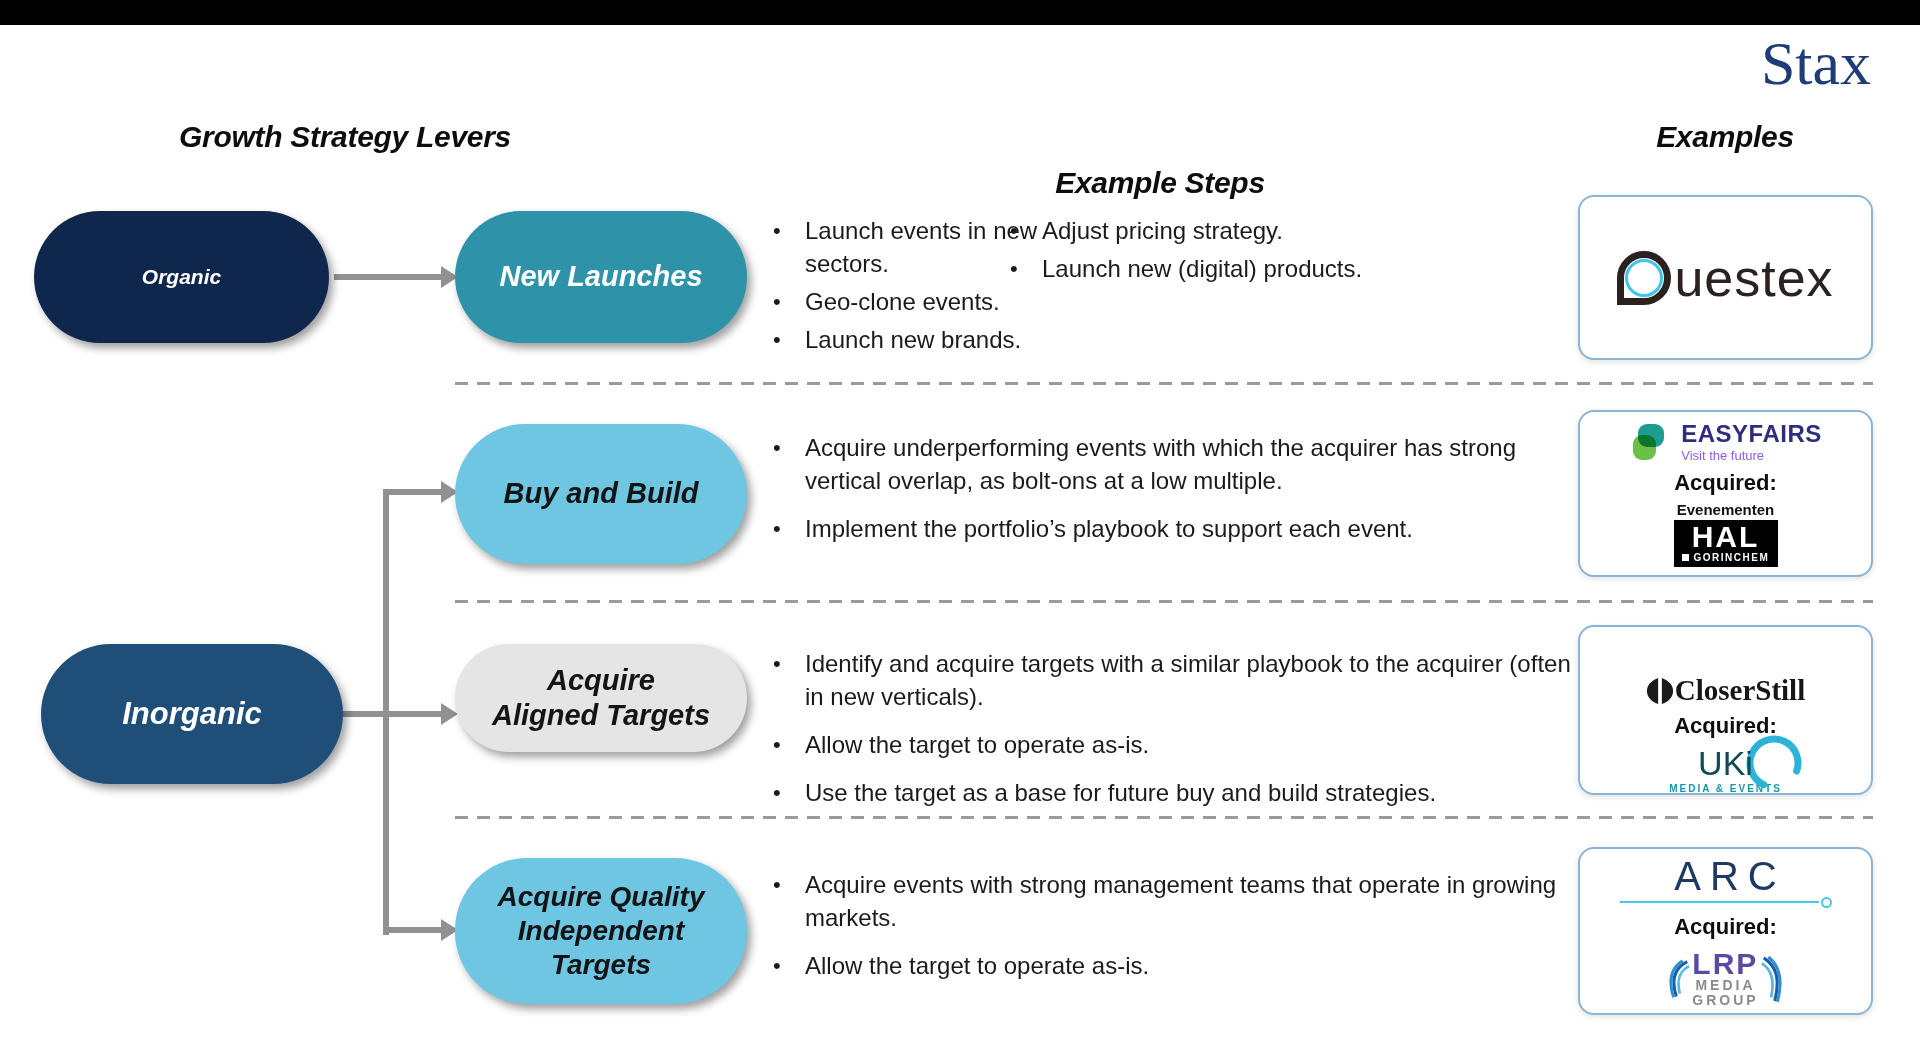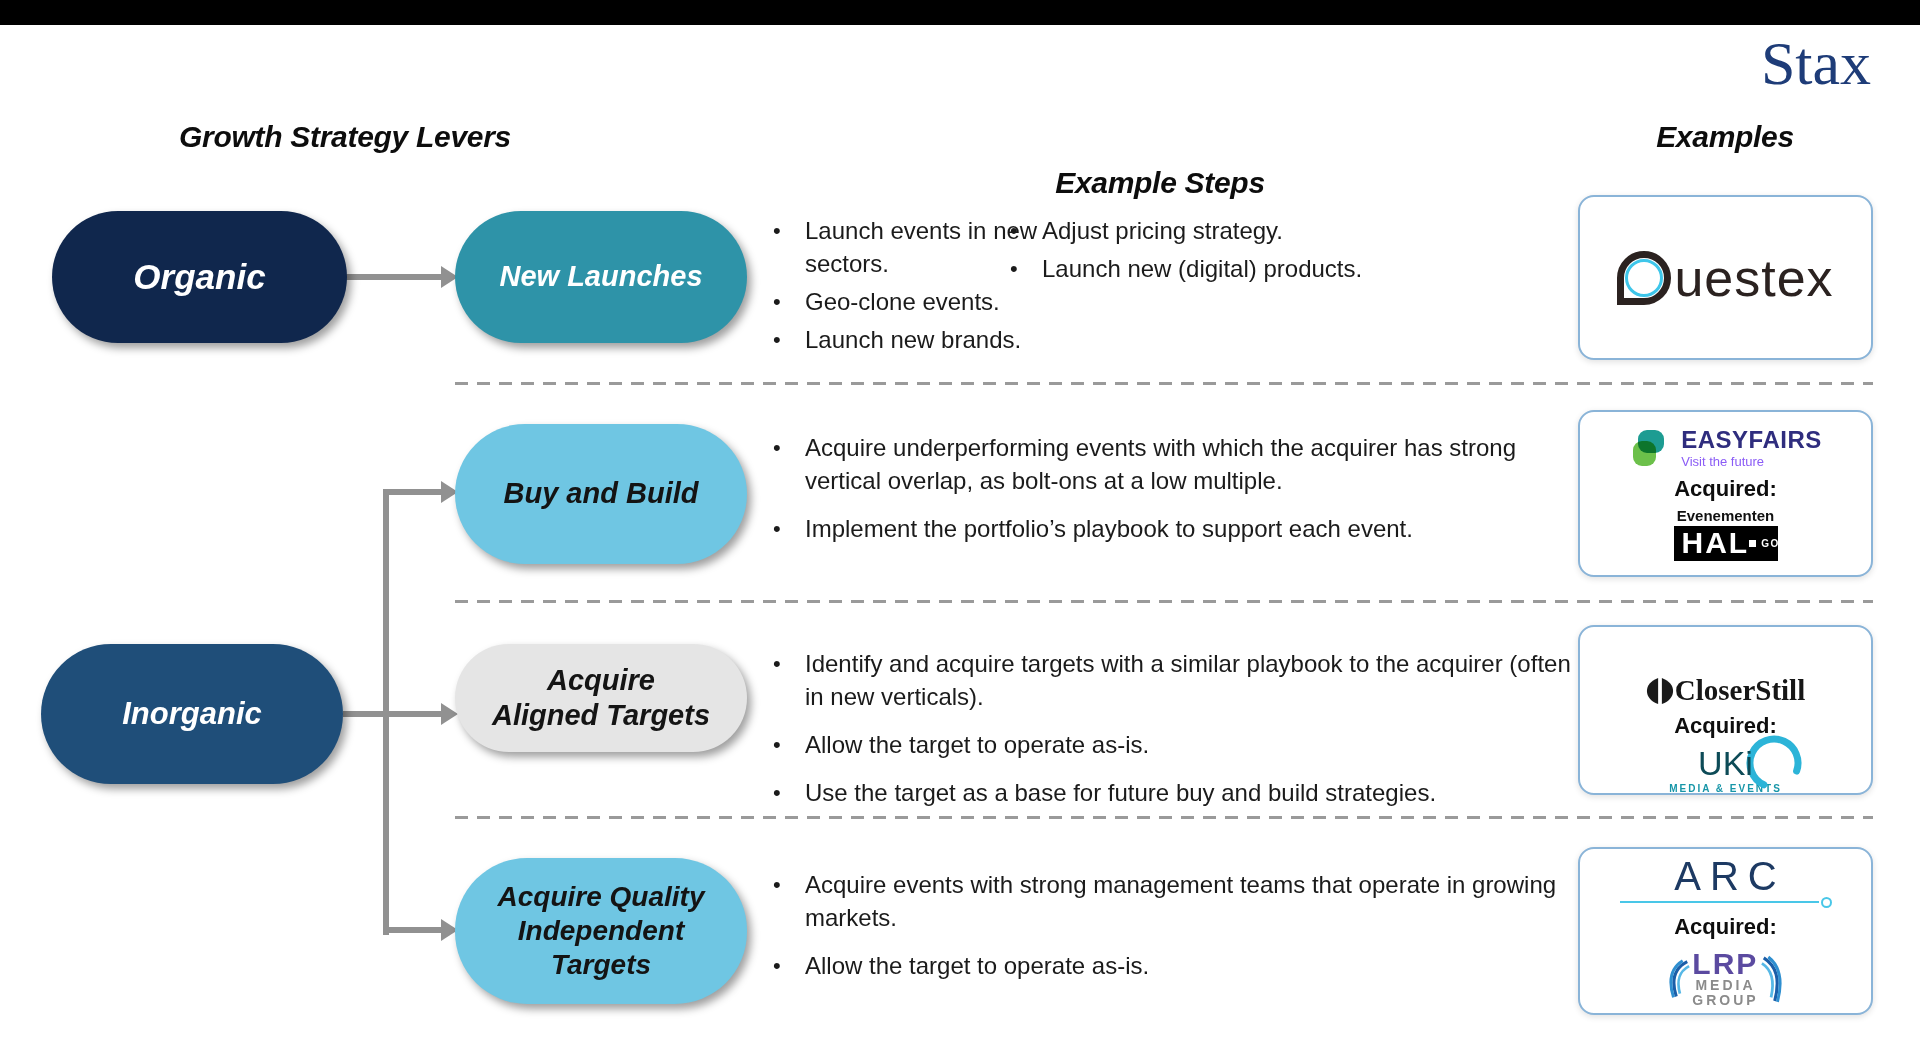--- a/index.html
+++ b/index.html
@@ -37,21 +37,21 @@
 
   
   .dash{position:absolute;left:455px;width:1418px;height:3px;
         background:repeating-linear-gradient(90deg,#9a9a9a 0 13px,transparent 13px 22px);}
   .dash1{top:382px;} .dash2{top:600px;} .dash3{top:816px;}
 
   
   .pill{position:absolute;display:flex;align-items:center;justify-content:center;text-align:center;
         font-weight:700;font-style:italic;border-radius:72px;font-size:29px;line-height:1.22;
         white-space:pre-line;box-shadow:4px 5px 8px rgba(0,0,0,.38);}
-  .p-organic{left:52px;top:211px;width:295px;height:132px;background:#10274d;color:#fff;font-size:35px;text-align:center;}
+  .p-organic{left:34px;top:211px;width:295px;height:132px;background:#10274d;color:#fff;font-size:21px;text-align:center;}
   .p-inorganic{left:41px;top:644px;width:302px;height:140px;background:#1f4e79;color:#fff;font-size:31px;}
   .p-new{left:455px;top:211px;width:292px;height:132px;background:#2e93a8;color:#fff;}
   .p-buy{left:455px;top:424px;width:292px;height:140px;background:#6fc6e3;color:#141414;}
   .p-aligned{left:455px;top:644px;width:292px;height:108px;background:#e5e5e5;color:#141414;}
   .p-quality{left:455px;top:858px;width:292px;height:146px;background:#6fc6e3;color:#141414;font-size:28px;}
 
   
   .blist{position:absolute;font-size:24px;line-height:33px;color:#1b1b1b;}
   .bl-r1a{left:773px;top:214px;width:340px;}
   .bl-r1b{left:1010px;top:214px;width:440px;}
@@ -77,21 +77,21 @@
   .qx-ring{position:absolute;inset:1px;border:3px solid #3ec6ea;border-radius:50%;}
   .qx-rest{font-size:52px;line-height:54px;color:#2b2220;font-weight:300;letter-spacing:1px;}
 
   
   .ef-row{display:flex;align-items:center;gap:8px;}
   .ef-name{font-size:24px;font-weight:800;color:#2f2d7e;letter-spacing:.5px;line-height:24px;}
   .ef-tag{font-size:13px;color:#8b5cf6;margin-top:2px;}
   .hal{display:flex;flex-direction:column;align-items:center;}
   .hal-top{font-size:15px;font-weight:700;color:#111;margin-bottom:2px;}
   .hal-box{background:#000;color:#fff;padding:2px 8px 4px;width:104px;box-sizing:border-box;
-           display:flex;flex-direction:row;align-items:center;}
+           display:flex;flex-direction:column;align-items:center;}
   .hal-main{font-size:30px;font-weight:800;letter-spacing:2px;line-height:29px;}
   .hal-strip{display:flex;align-items:center;gap:5px;width:100%;margin-top:1px;}
   .hal-sq{width:7px;height:7px;background:#fff;}
   .hal-bottom{font-size:10px;letter-spacing:1.5px;font-weight:700;}
 
   
   .cs-row{display:flex;align-items:flex-end;gap:1px;margin-top:48px;}
   .cs-name{font-family:"Liberation Serif",serif;font-size:29px;font-weight:700;color:#161616;}
   .uki{position:relative;margin-top:1px;text-align:center;}
   .uki-text{position:relative;z-index:2;font-size:34px;font-weight:400;color:#0d4b57;line-height:36px;}

